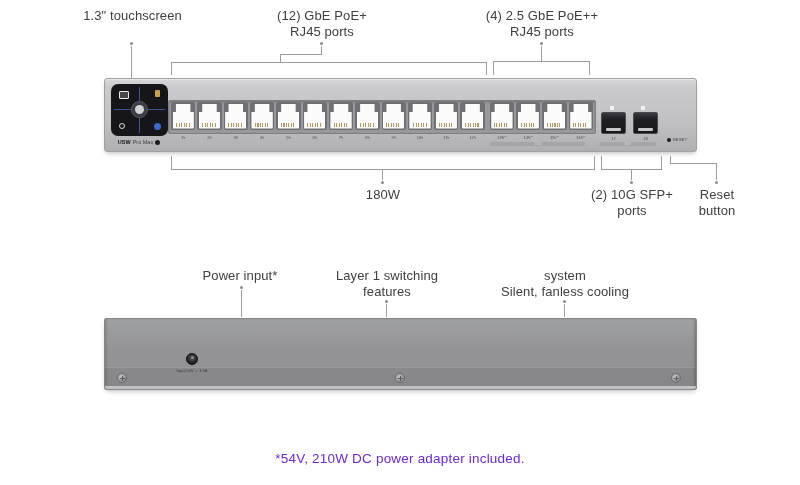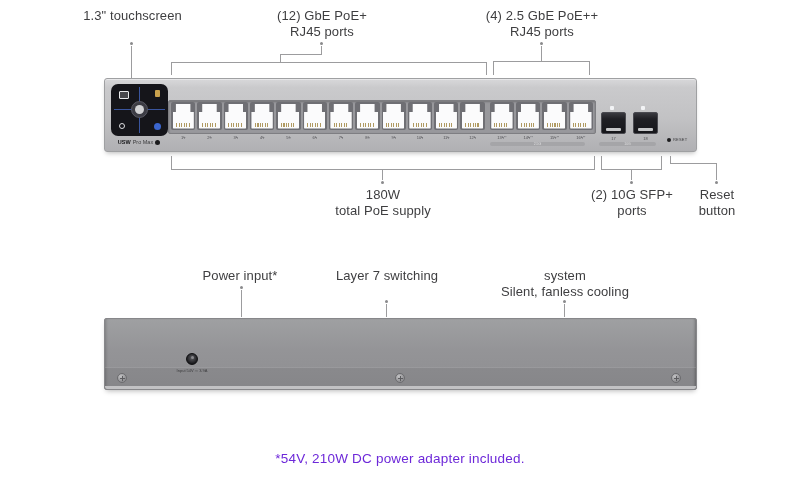--- a/index.html
+++ b/index.html
@@ -292,21 +292,20 @@
     </div>
   </div>
 
   <i class="vl" style="left:171px;top:156px;height:14px"></i>
   <i class="vl" style="left:594px;top:156px;height:14px"></i>
   <i class="hl" style="left:171px;top:169px;width:424px"></i>
   <i class="vl" style="left:382px;top:170px;height:10px"></i>
   <i class="dot" style="left:381px;top:181px"></i>
   <div class="label" style="left:300px;top:187px;width:166px">
     <span>180W</span>
-    <span>total PoE supply</span>
   </div>
 
   <i class="vl" style="left:601px;top:156px;height:14px"></i>
   <i class="vl" style="left:661px;top:156px;height:14px"></i>
   <i class="hl" style="left:601px;top:169px;width:61px"></i>
   <i class="vl" style="left:631px;top:170px;height:10px"></i>
   <i class="dot" style="left:630px;top:181px"></i>
   <div class="label" style="left:570px;top:187px;width:124px">
     <span>(2) 10G SFP+</span>
     <span>ports</span>
@@ -321,21 +320,22 @@
     <span>button</span>
   </div>
 
   <div class="label" style="left:170px;top:268px;width:140px">
     <span>Power input*</span>
   </div>
   <i class="dot" style="left:240px;top:286px"></i>
   <i class="vl" style="left:241px;top:290px;height:27px"></i>
 
   <div class="label" style="left:307px;top:268px;width:160px">
-    <span>Layer 7 switching</span>
+    <span>Layer 1 switching</span>
+    <span>features</span>
   </div>
   <i class="dot" style="left:385px;top:300px"></i>
   <i class="vl" style="left:386px;top:304px;height:13px"></i>
 
   <div class="label" style="left:475px;top:268px;width:180px">
     <span>system</span>
     <span>Silent, fanless cooling</span>
   </div>
   <i class="dot" style="left:563px;top:300px"></i>
   <i class="vl" style="left:564px;top:304px;height:13px"></i>

